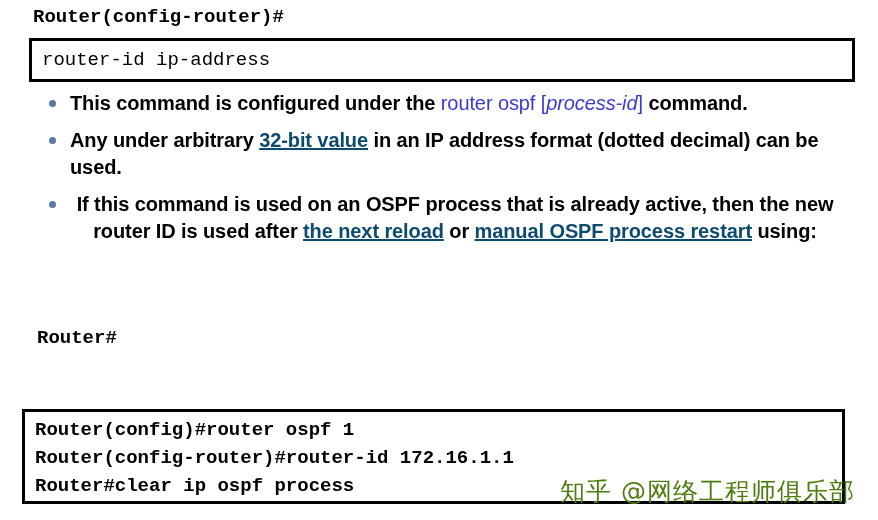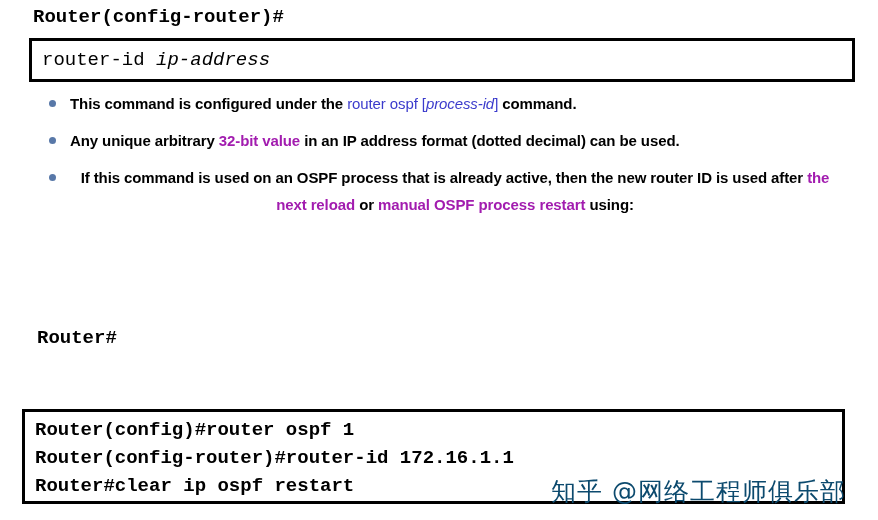--- a/index.html
+++ b/index.html
@@ -73,34 +73,34 @@
   .cmd-line {
     font-family: "Liberation Mono", "DejaVu Sans Mono", monospace;
     font-size: 19px;
     line-height: 28px;
     white-space: pre;
     color: #000000;
   }
   .cmd-line.bold { font-weight: bold; }
   .cmd-line.regular { font-weight: normal; }
   .kw { font-weight: normal; }
-  .arg { font-style: italic; font-weight: normal; }
+  .arg { font-weight: normal; }
 
   
   .bullets {
     position: absolute;
     left: 40px;
     top: 90px;
     width: 800px;
   }
   .bullet-item {
     position: relative;
     padding-left: 30px;
     margin-bottom: 10px;
-    font-size: 15px;
+    font-size: 20px;
     font-weight: bold;
     line-height: 27px;
     color: #000000;
     letter-spacing: -0.1px;
   }
   .bullet-item:last-child { margin-bottom: 0; text-align: center; }
   .bullet-dot {
     position: absolute;
     left: 9px;
     top: 10px;
@@ -108,32 +108,33 @@
     height: 7px;
     border-radius: 50%;
     background: #5878a8;
   }
   .blue-light {
     color: #3b3bcc;
     font-weight: normal;
   }
   .blue-light .ital { font-style: italic; }
   .blue-strong {
-    color: #a21caf;
+    color: #0c4a6e;
     font-weight: bold;
+    text-decoration: underline;
   }
 
   
   .watermark {
     position: absolute;
-    right: 32px;
+    right: 23px;
     bottom: 12px;
     font-family: "DejaVu Sans", sans-serif;
     font-size: 25px;
-    color: #0c4a6e;
+    color: #4d7c0f;
     white-space: pre;
     pointer-events: none;
     letter-spacing: 1px;
   }
 </style>
 </head>
 <body>
 
 <div class="slide">
 
@@ -143,33 +144,33 @@
     <div class="cmd-line"><span class="kw">router-id</span><span> </span><span class="arg">ip-address</span></div>
   </div>
 
   <div class="bullets">
 
     <div class="bullet-item">
       <span class="bullet-dot"></span><span>This command is configured under the </span><span class="blue-light"><span>router ospf [</span><span class="ital">process-id</span><span>]</span></span><span> command.</span>
     </div>
 
     <div class="bullet-item">
-      <span class="bullet-dot"></span><span>Any unique arbitrary </span><span class="blue-strong">32-bit value</span><span> in an IP address format (dotted decimal) can be used.</span>
+      <span class="bullet-dot"></span><span>Any under arbitrary </span><span class="blue-strong">32-bit value</span><span> in an IP address format (dotted decimal) can be used.</span>
     </div>
 
     <div class="bullet-item">
       <span class="bullet-dot"></span><span>If this command is used on an OSPF process that is already active, then the new router ID is used after </span><span class="blue-strong">the next reload</span><span> or </span><span class="blue-strong">manual OSPF process restart</span><span> using:</span>
     </div>
 
   </div>
 
   <div class="prompt-label" id="prompt-mid">Router#</div>
 
 
   <div class="cmd-box" id="box-example">
     <div class="cmd-line bold">Router(config)#router ospf 1</div>
     <div class="cmd-line bold">Router(config-router)#router-id 172.16.1.1</div>
-    <div class="cmd-line bold">Router#clear ip ospf restart</div>
+    <div class="cmd-line bold">Router#clear ip ospf process</div>
   </div>
 
   <div class="watermark">知乎 @网络工程师俱乐部</div>
 
 </div>
 
 </body></html>

